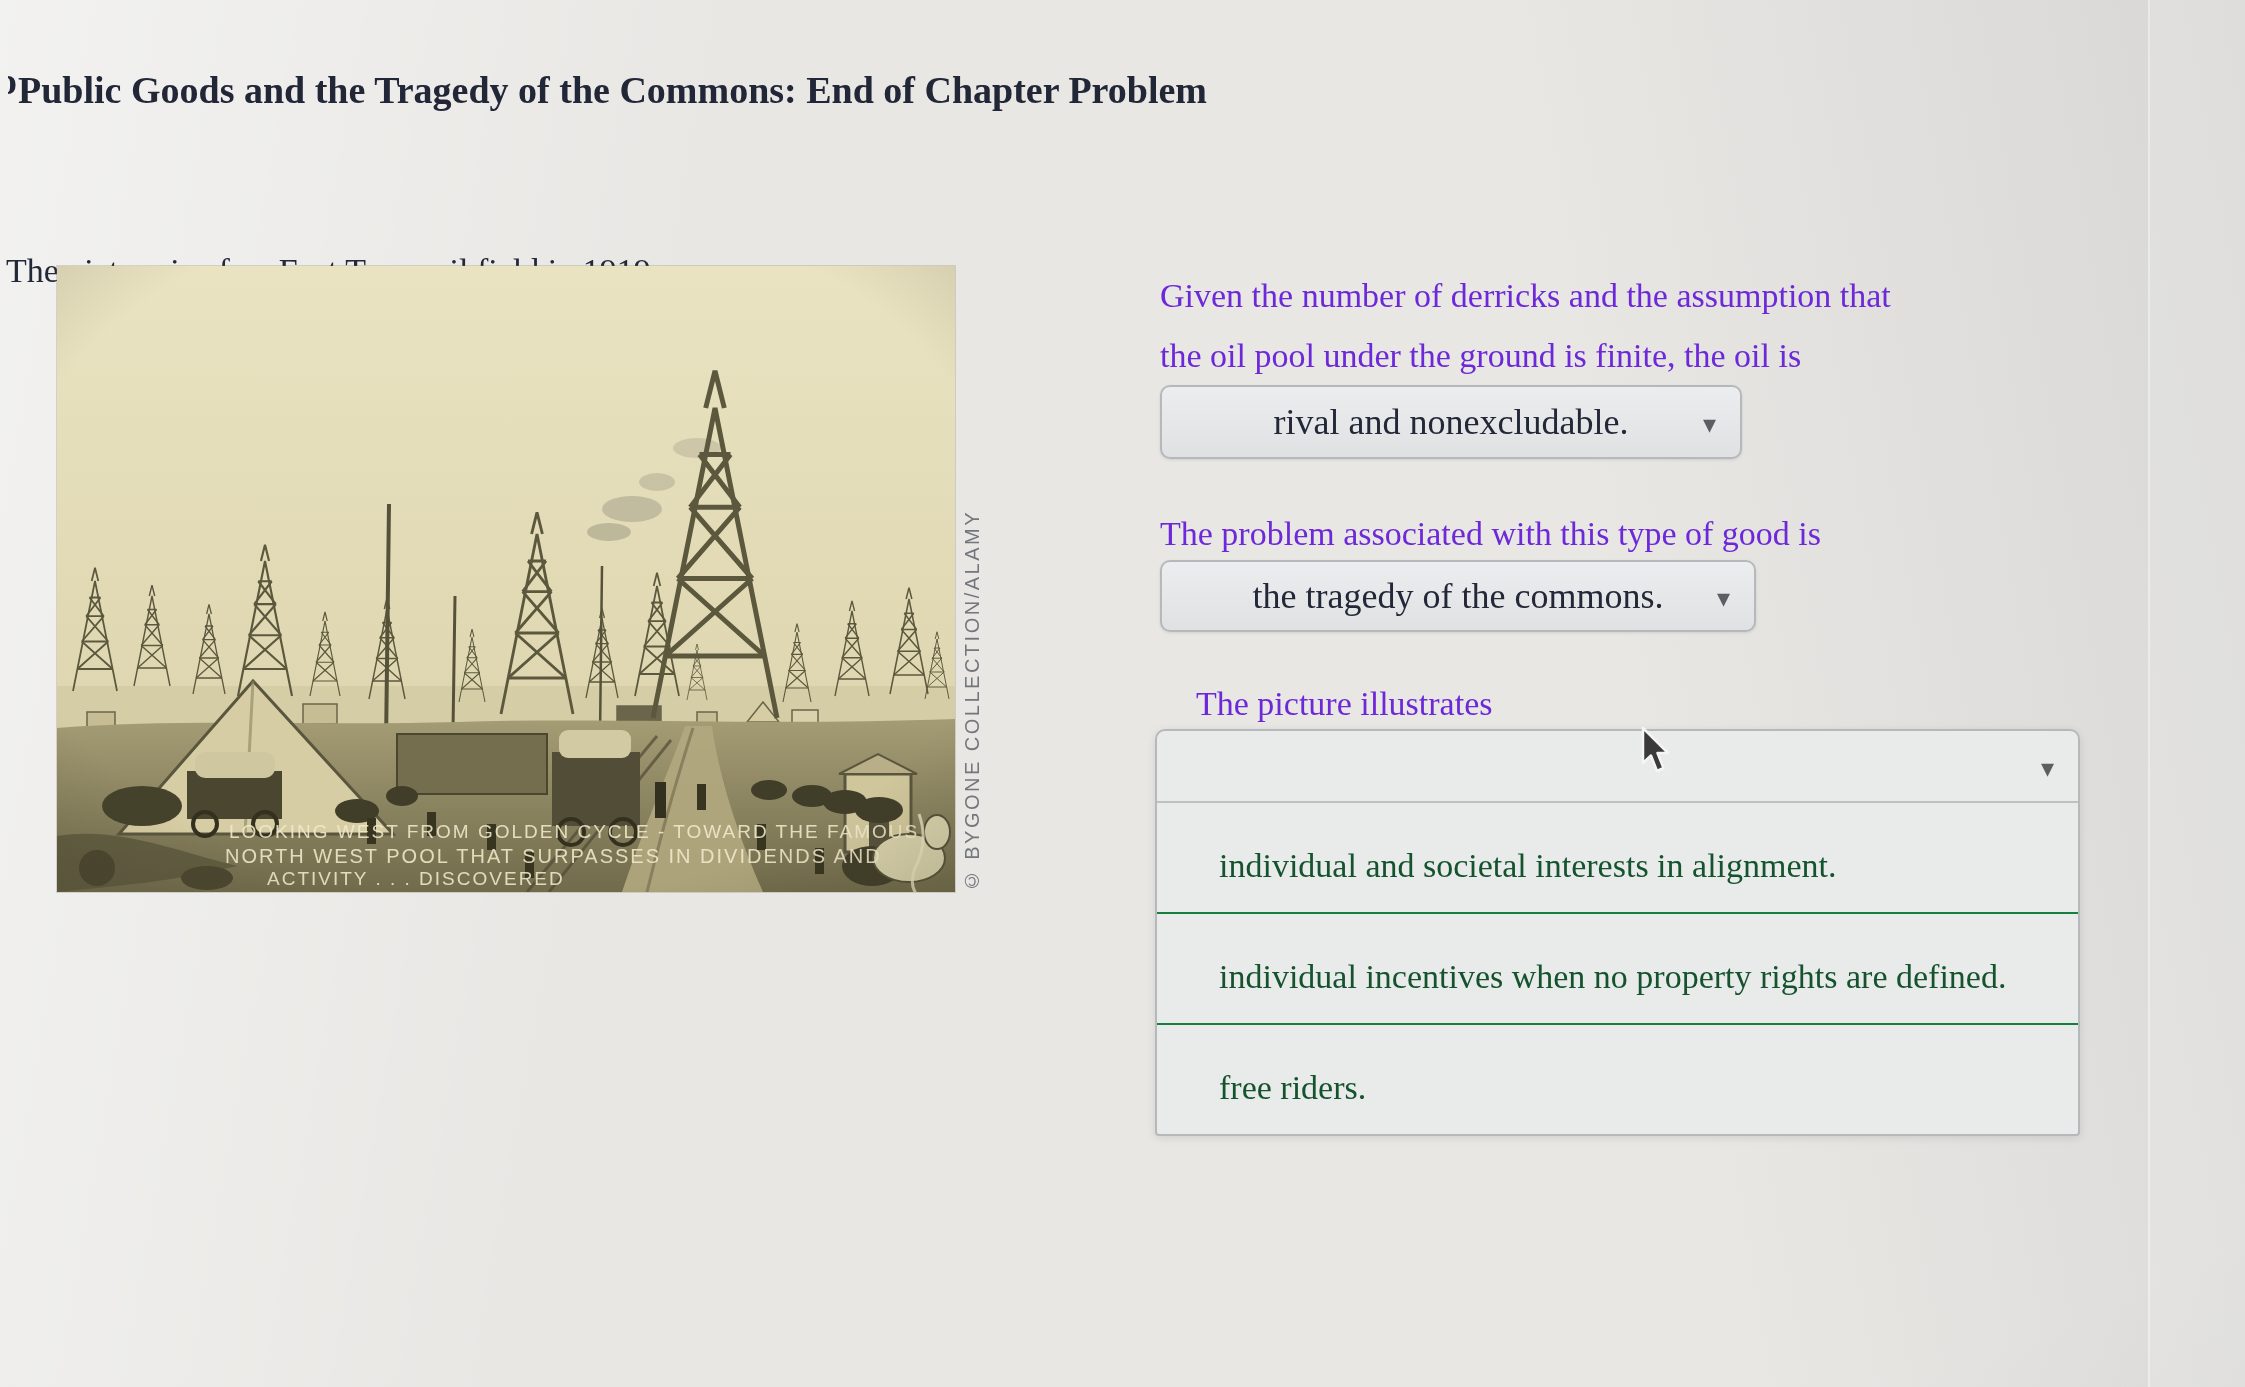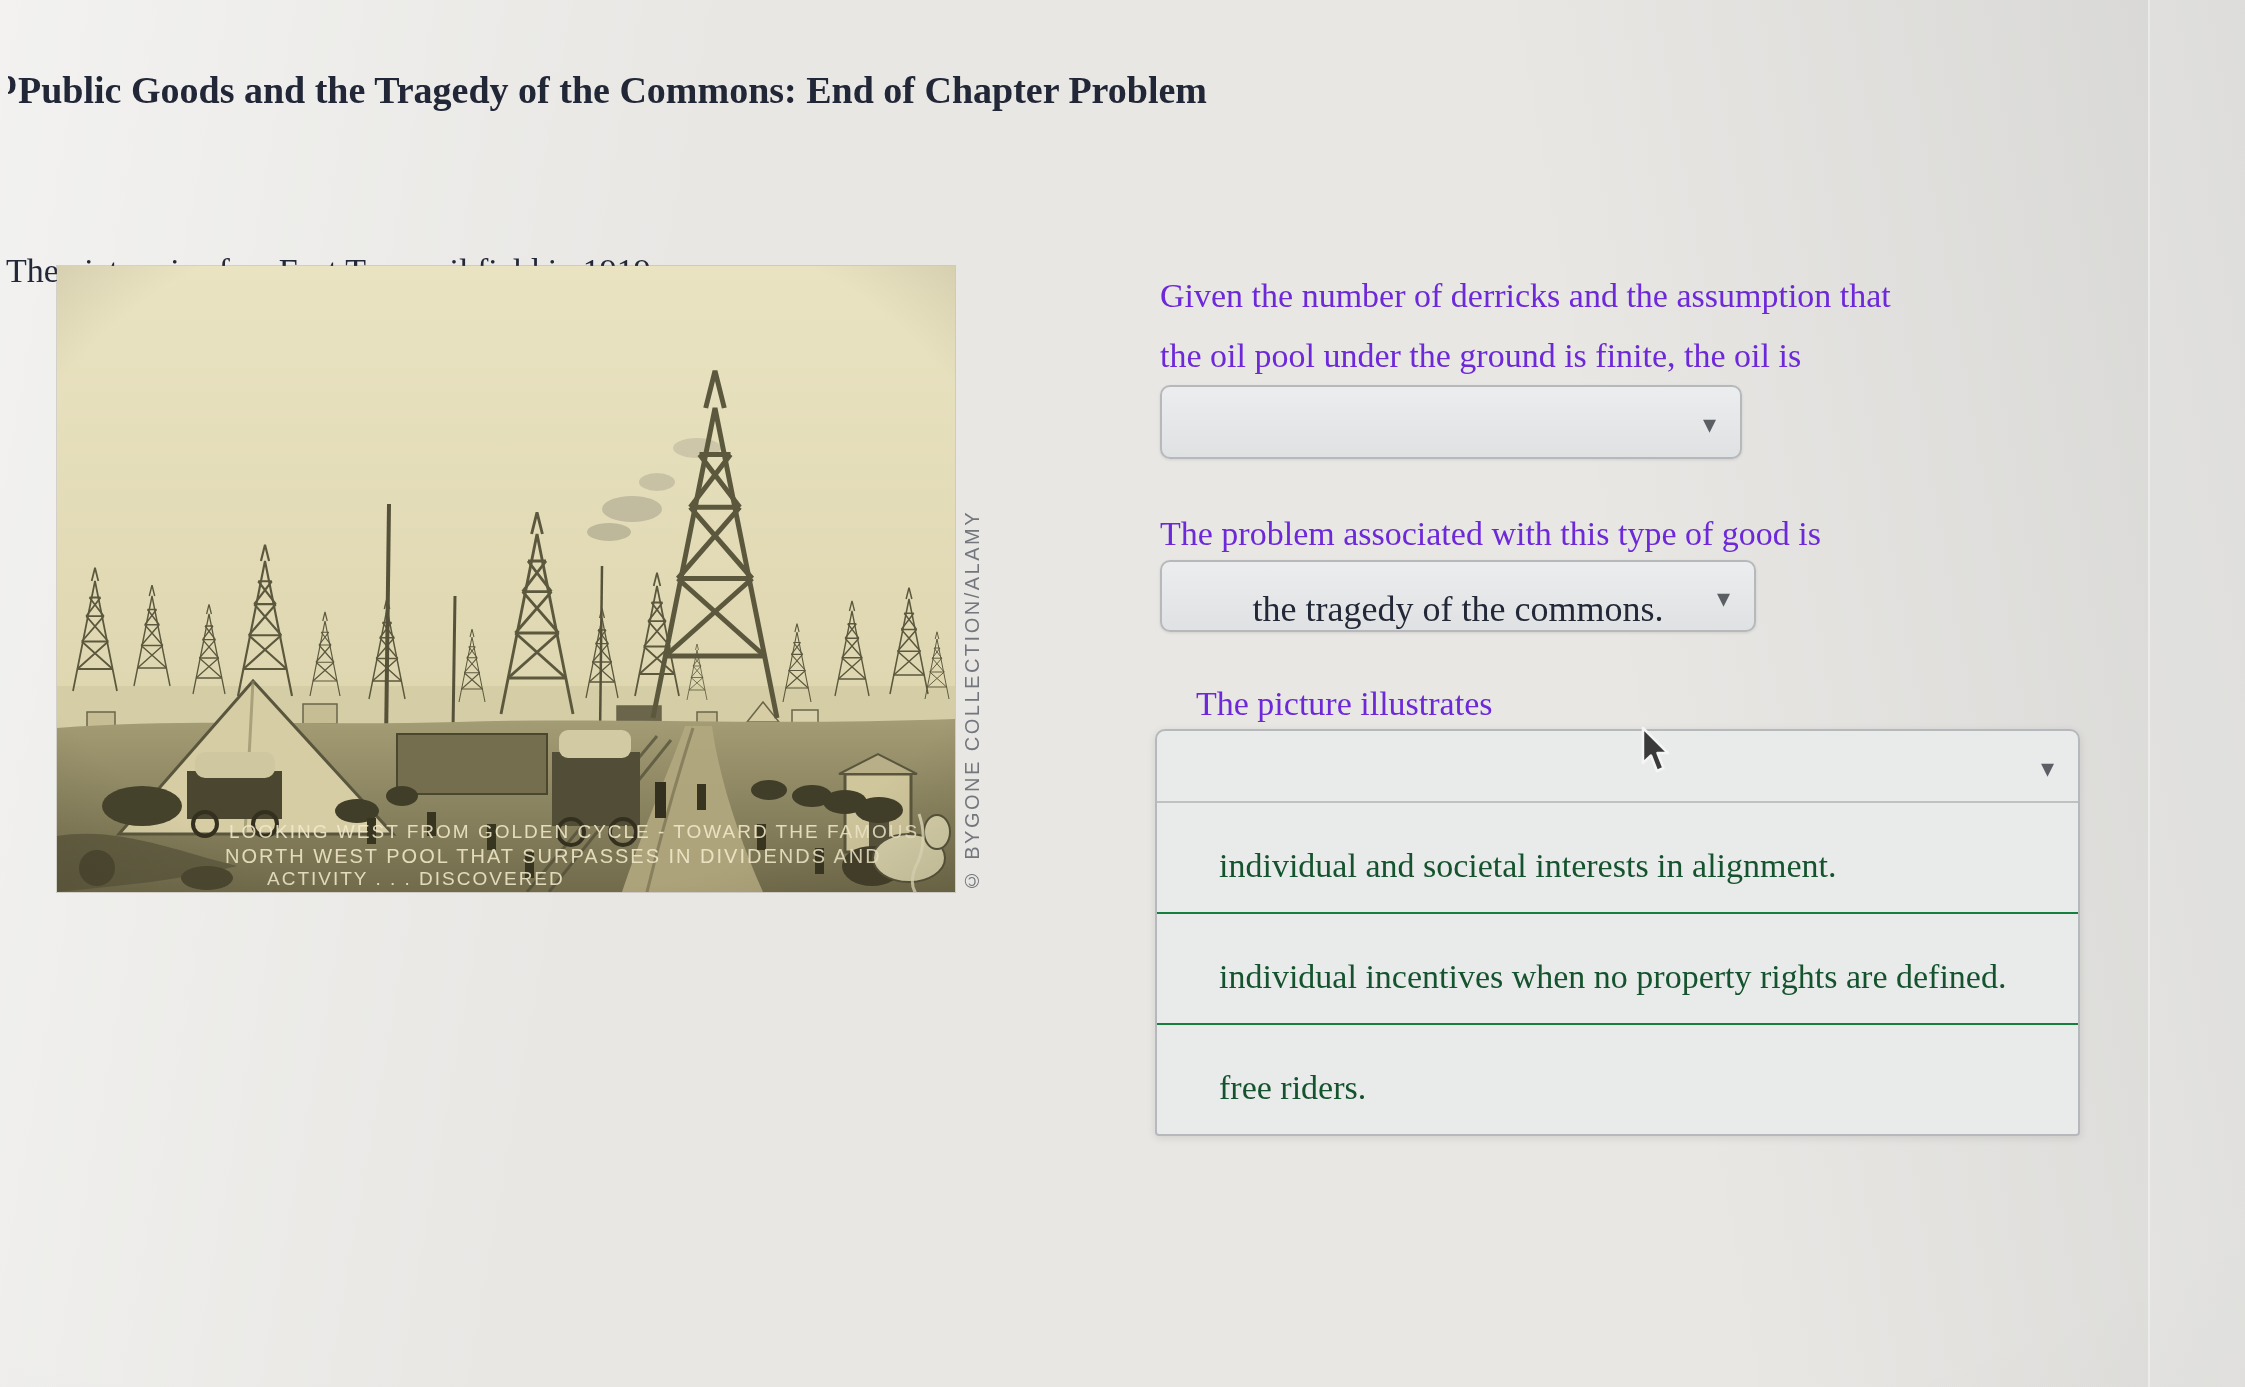--- a/index.html
+++ b/index.html
@@ -37,21 +37,21 @@
   #q2p{top:504px;}
   #q3p{top:674px;margin-left:36px;}
 
   .select{
     position:absolute;display:flex;align-items:center;justify-content:center;
     background:linear-gradient(#ecedee,#dfe1e3);
     border:2px solid #b6b9bc;border-radius:10px;
     font-size:36px;color:#232838;box-shadow:0 1px 3px rgba(0,0,0,.10);
   }
   #dd1{left:1160px;top:385px;width:578px;height:70px;}
-  #dd2{left:1160px;top:560px;width:592px;height:68px;align-items:flex-end;}
+  #dd2{left:1160px;top:560px;width:592px;height:68px;}
   .chev{
     position:absolute;right:24px;top:50%;transform:translateY(-44%);
     font-family:"DejaVu Sans",sans-serif;font-size:26px;color:#5b5f64;line-height:1;
   }
 
   .listbox{
     position:absolute;left:1155px;top:729px;width:925px;
     background:#e9eaea;border:2px solid #b6b9bc;border-radius:10px 10px 4px 4px;
     box-shadow:0 2px 8px rgba(0,0,0,.10);box-sizing:border-box;
   }
@@ -191,20 +191,21 @@
 <div class="credit">
   <span>© BYGONE COLLECTION/ALAMY</span>
 </div>
 
 <div class="prompt" id="q1p">
   <span>Given the number of derricks and the assumption that</span>
   <span>the oil pool under the ground is finite, the oil is</span>
 </div>
 
 <div class="select" id="dd1">
+  <span>rival and nonexcludable.</span>
   <span class="chev">▾</span>
 </div>
 
 <div class="prompt" id="q2p">
   <span>The problem associated with this type of good is</span>
 </div>
 
 <div class="select" id="dd2">
   <span>the tragedy of the commons.</span>
   <span class="chev">▾</span>

